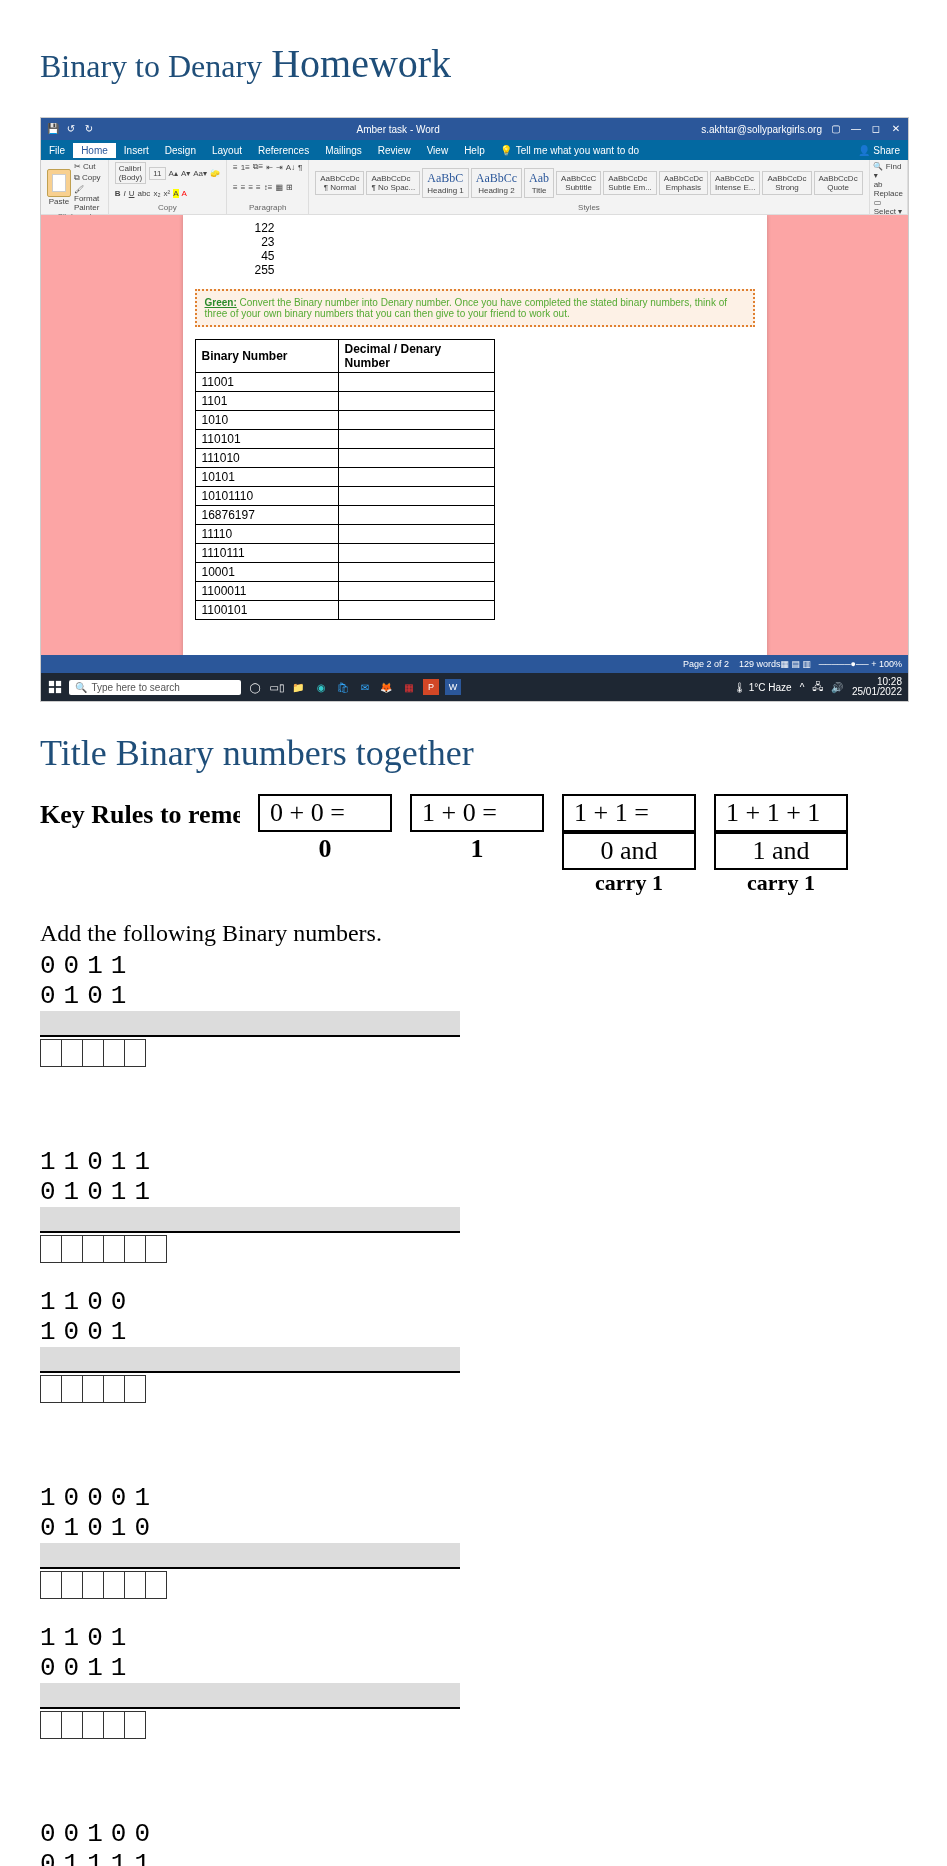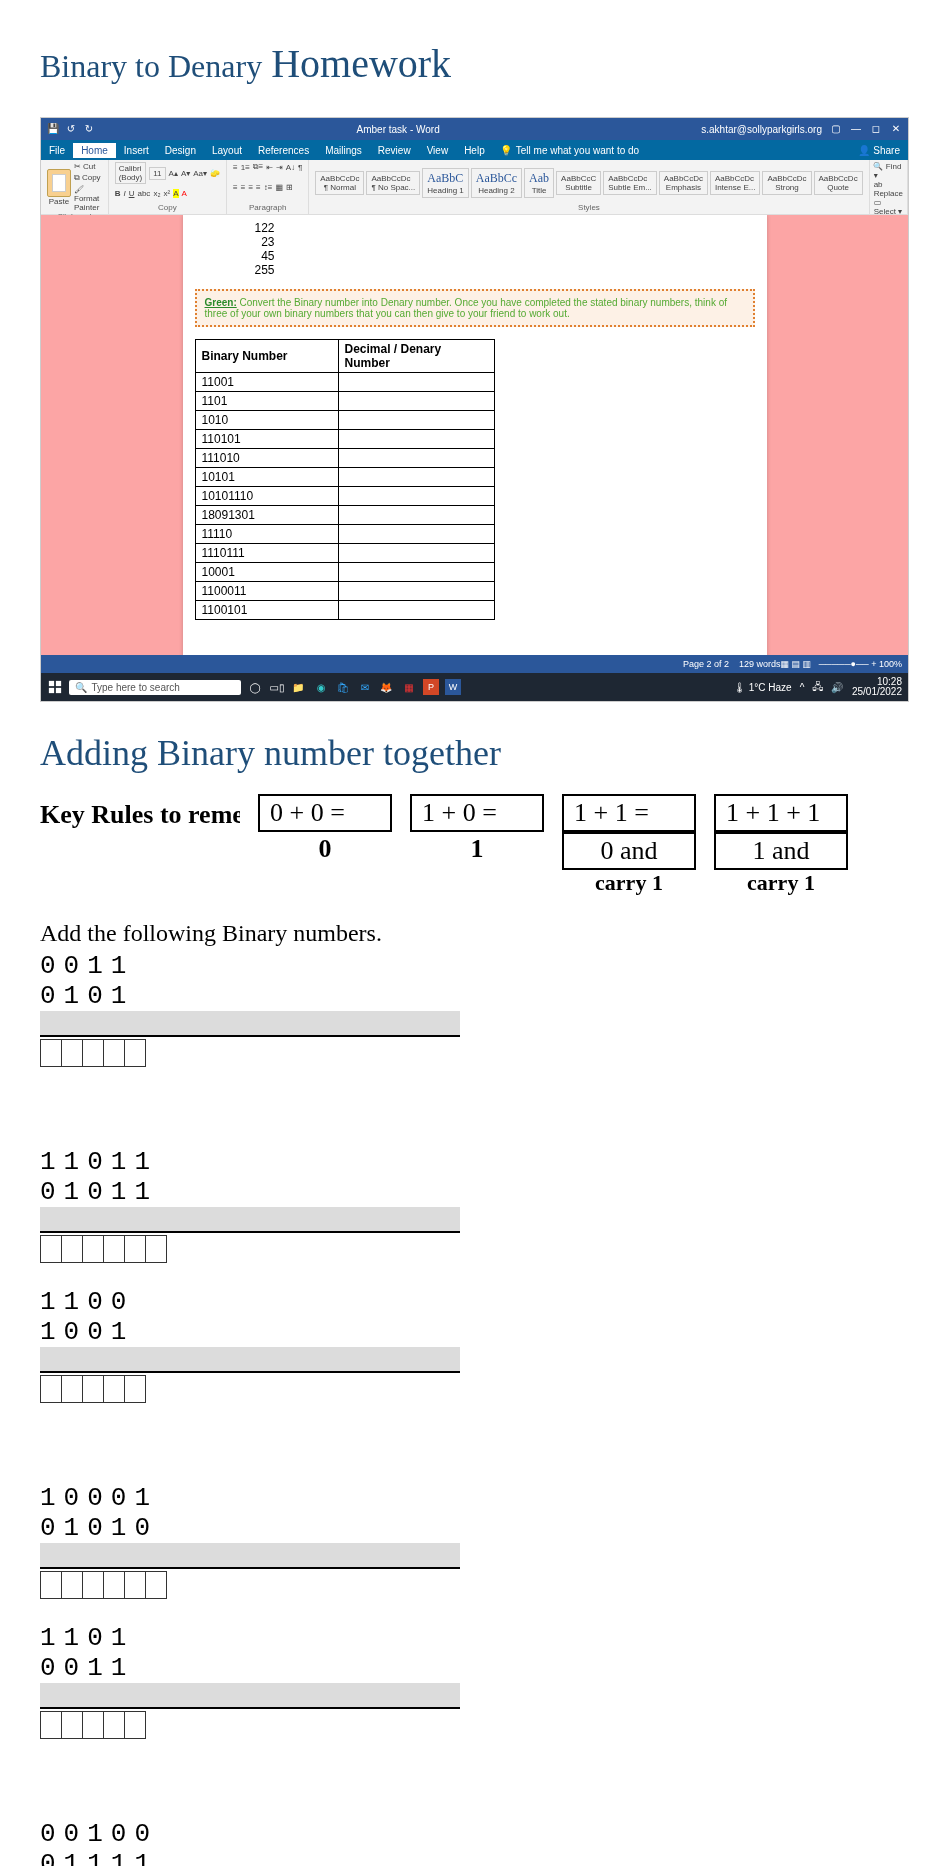--- a/index.html
+++ b/index.html
@@ -266,21 +266,21 @@
             </tr>
             <tr>
               <td class="bn">10101</td>
               <td></td>
             </tr>
             <tr>
               <td class="bn">10101110</td>
               <td></td>
             </tr>
             <tr>
-              <td class="bn">18091301</td>
+              <td class="bn">16876197</td>
               <td></td>
             </tr>
             <tr>
               <td class="bn">11110</td>
               <td></td>
             </tr>
             <tr>
               <td class="bn">1110111</td>
               <td></td>
             </tr>
@@ -343,21 +343,21 @@
       <span>🔊</span>
       <div class="tb-clock">
         <div>10:28</div>
         <div>25/01/2022</div>
       </div>
     </div>
   </div>
 </div>
 
 <h2 class="blue">
-  <span class="h2b-part1">Adding Binary number together</span>
+  <span class="h2b-part1">Title Binary numbers together</span>
 </h2>
 
 <div class="key-rules-row">
   <div class="key-rules-title" style="margin-top:6px;width:200px;overflow:hidden;white-space:nowrap">Key Rules to remember</div>
   <div>
     <div class="rule-box">0 + 0 =</div>
     <div class="rule-ans">0</div>
   </div>
   <div>
     <div class="rule-box">1 + 0 =</div>

